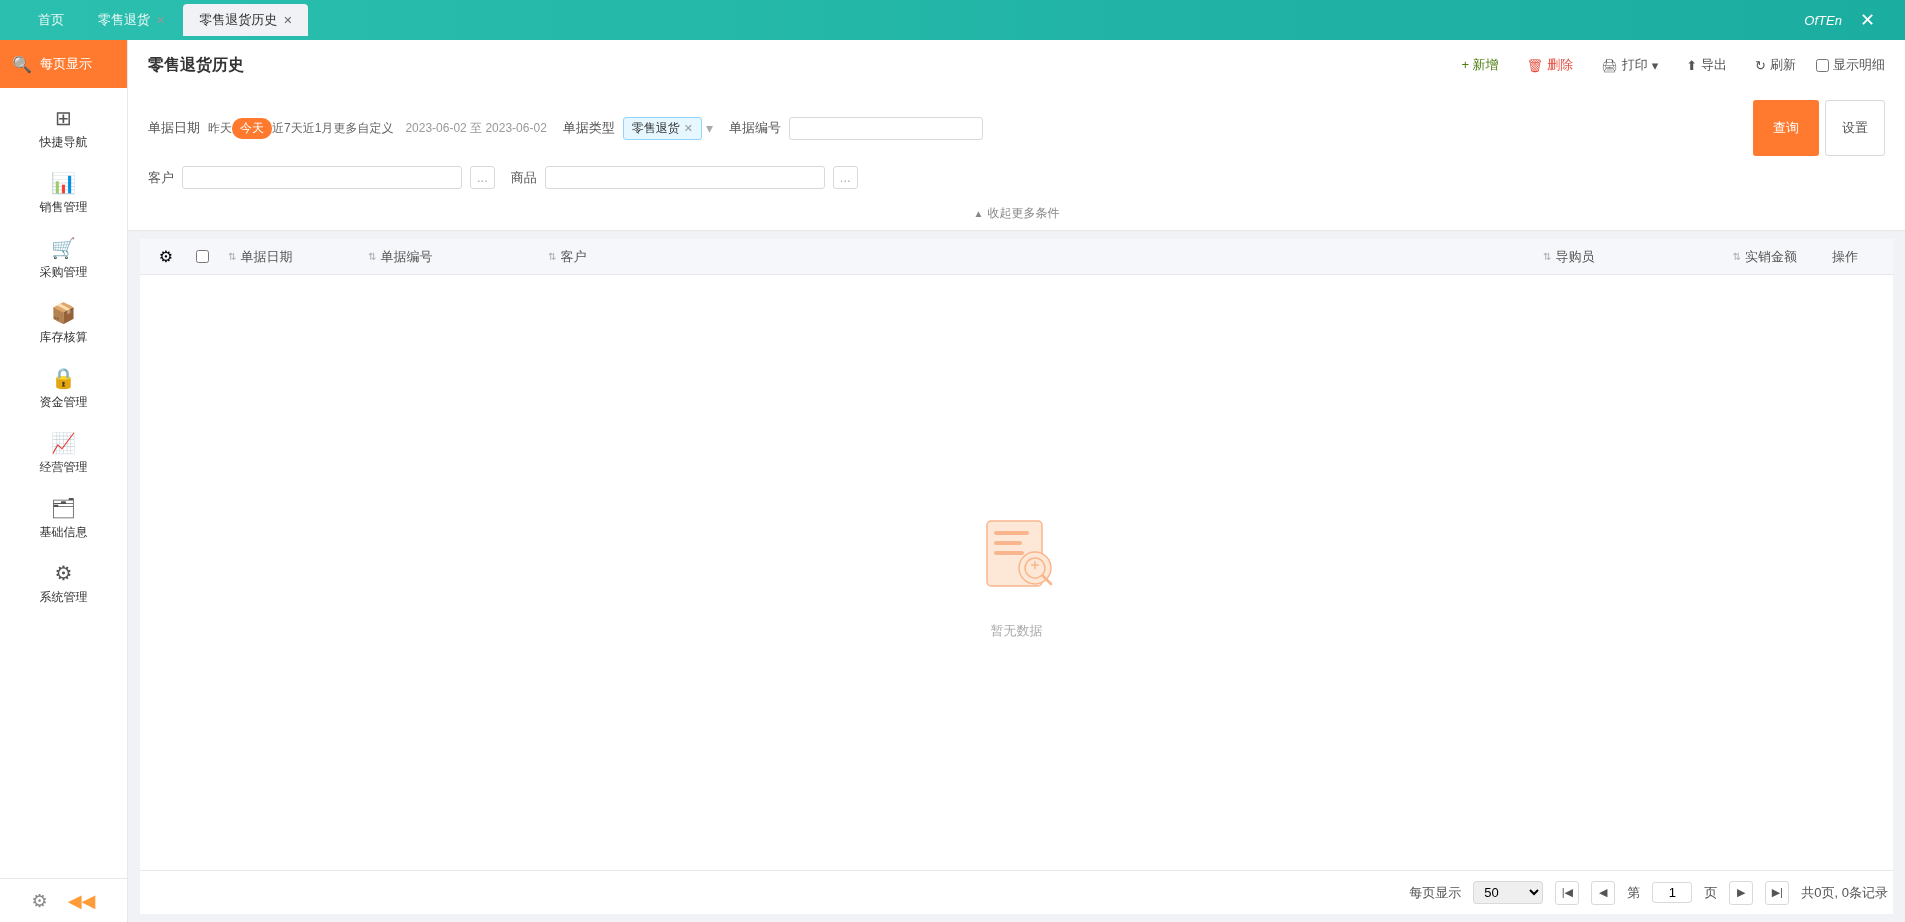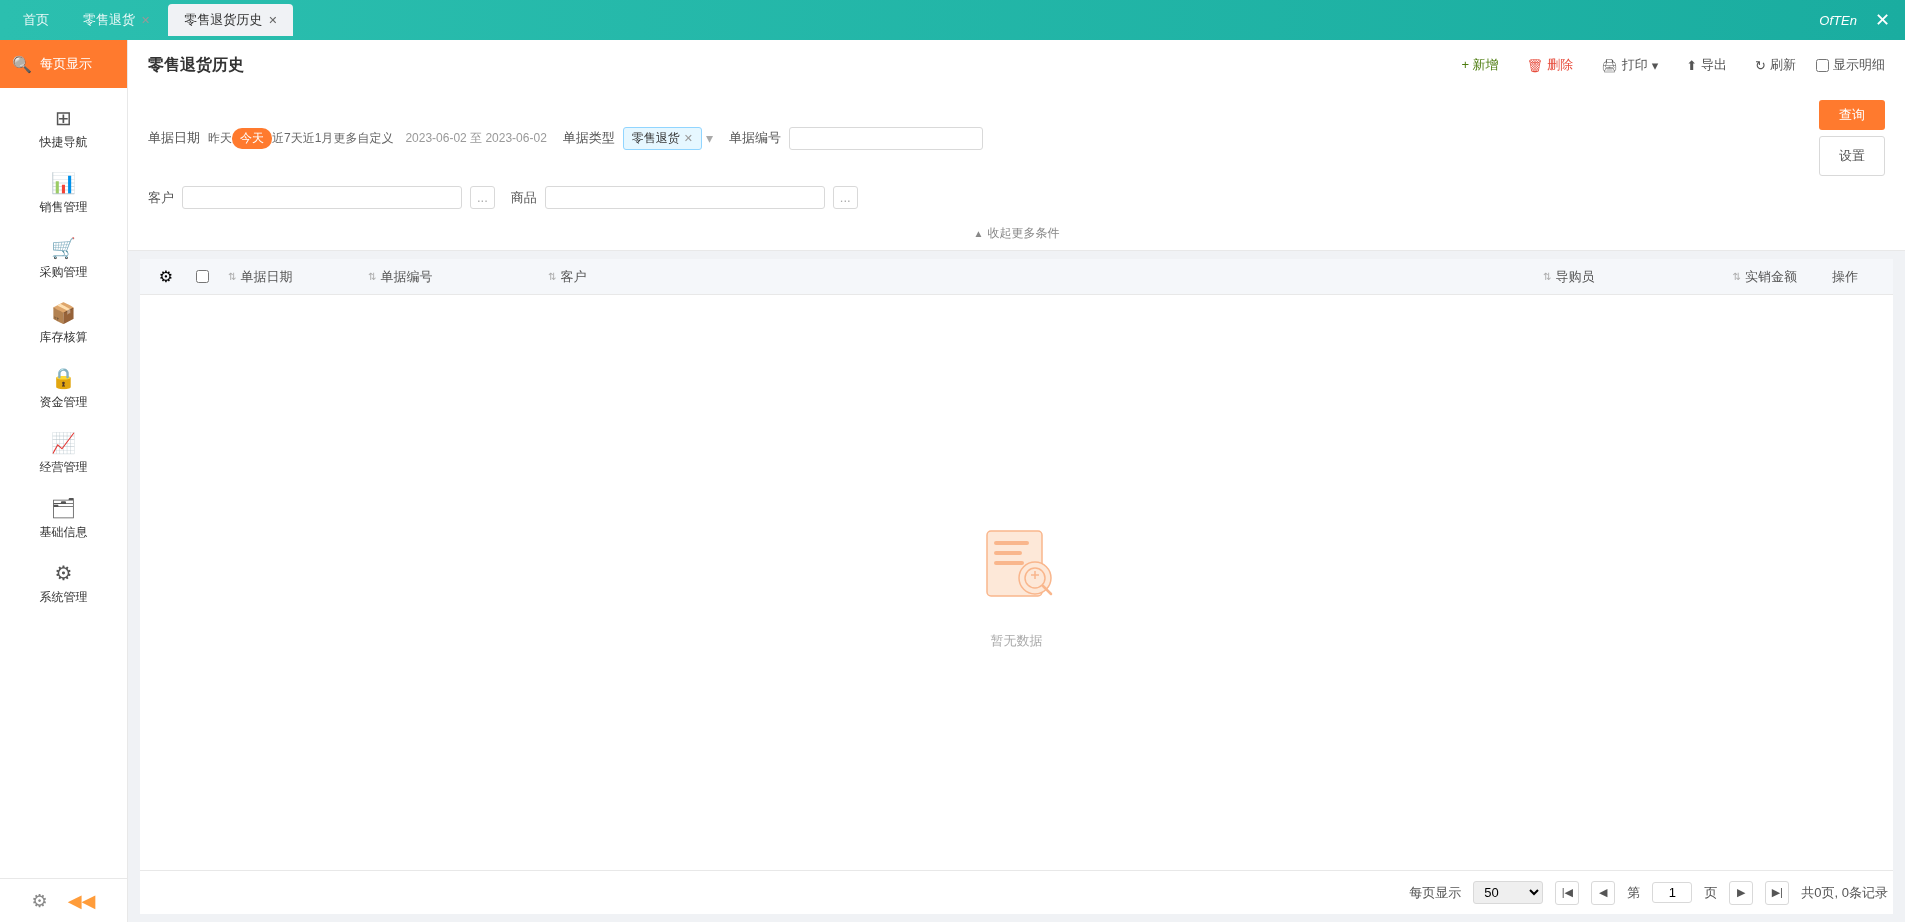--- a/index.html
+++ b/index.html
@@ -4,21 +4,21 @@
   <style>
     * { box-sizing: border-box; margin: 0; padding: 0; font-family: 'Microsoft YaHei', Arial, sans-serif; }
     body { display: flex; flex-direction: column; height: 922px; width: 1905px; overflow: hidden; background: #f5f5f5; }
 
     
     .top-bar {
       height: 40px;
       background: linear-gradient(90deg, #2bbfaf 0%, #1aada0 100%);
       display: flex;
       align-items: center;
-      padding: 0 7px;
+      padding: 0 22px;
       flex-shrink: 0;
     }
     .top-bar-tabs {
       display: flex;
       align-items: center;
       flex: 1;
       gap: 2px;
     }
     .tab-item {
       padding: 0 16px;
@@ -290,21 +290,21 @@
       border: none;
       padding: 6px 20px;
       border-radius: 3px;
       font-size: 13px;
       cursor: pointer;
     }
     .settings-btn {
       background: #fff;
       color: #555;
       border: 1px solid #d9d9d9;
-      padding: 10px 16px;
+      padding: 18px 16px;
       border-radius: 3px;
       font-size: 13px;
       cursor: pointer;
     }
 
     
     .table-container {
       flex: 1;
       background: #fff;
       margin: 8px 0 0 0;
@@ -554,21 +554,21 @@
               </div>
               <span style="cursor:pointer; color:#aaa; font-size:14px;">▾</span>
             </div>
           </div>
 
           <div class="filter-item">
             <span class="filter-label">单据编号</span>
             <input class="filter-input" type="text" style="">
           </div>
 
-          <div style="margin-left: auto; display:flex; flex-direction:column; gap:6px;">
+          <div style="margin-left: auto; display:flex; flex-direction:row; gap:6px;">
             <button class="query-btn">查询</button>
             <button class="settings-btn">设置</button>
           </div>
         </div>
 
         <div class="filter-row">
 
           <div class="filter-item">
             <span class="filter-label">客户</span>
             <input class="filter-input filter-input-wide" type="text" style="">

